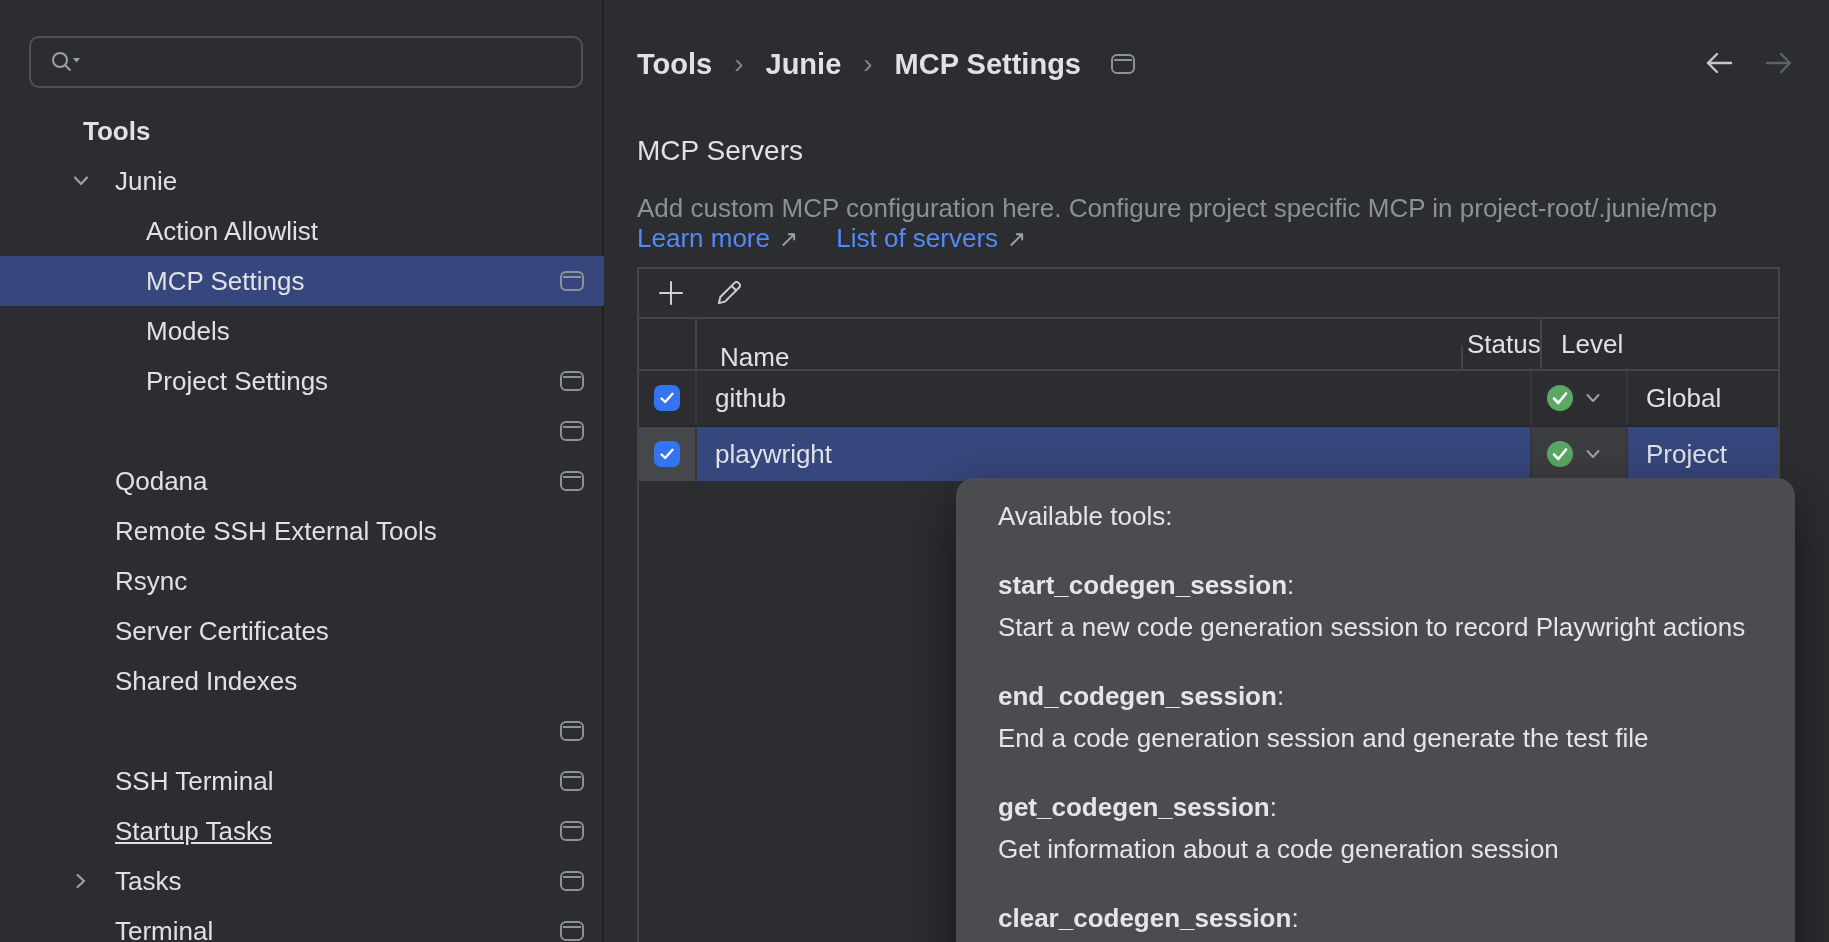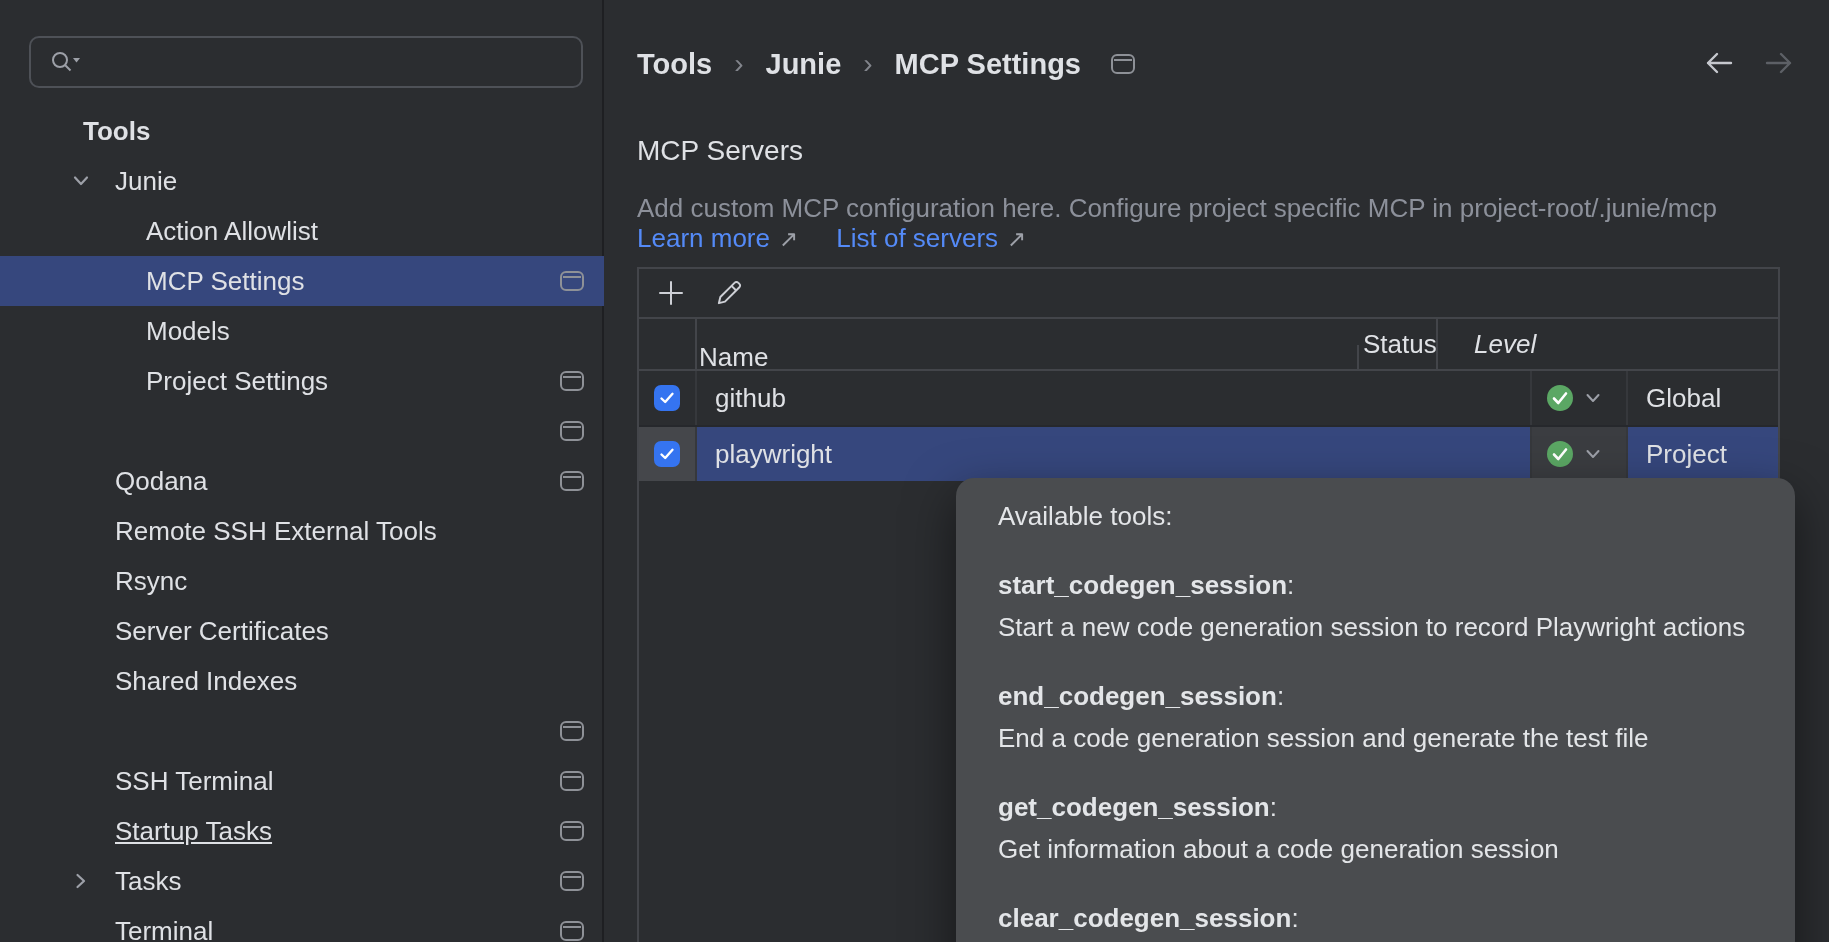--- a/index.html
+++ b/index.html
@@ -53,23 +53,23 @@
   
   .panel { position:absolute; left:637px; top:267px; width:1143px; bottom:0;
            border:2px solid #43454a; border-bottom:none; box-sizing:border-box; }
   .toolbar { height:48px; border-bottom:2px solid #43454a; display:flex;
              align-items:center; padding-left:14px; gap:22px; }
   .tool-btn { width:36px; height:36px; display:flex; align-items:center; justify-content:center;
               border-radius:6px; cursor:pointer; }
   .thead { display:flex; height:50px; border-bottom:2px solid #43454a; align-items:stretch; }
   .hcell { display:flex; align-items:center; box-sizing:border-box; color:#dfe1e5; }
   .hc-check { width:58px; border-right:2px solid #43454a; }
-  .hc-name  { width:662px; border-right:2px solid #43454a; padding-left:2px;margin-top:26px; }
+  .hc-name  { width:766px; border-right:2px solid #43454a; padding-left:23px;margin-top:26px; }
   .hc-status{ width:79px;  border-right:2px solid #43454a; padding-left:4px; }
-  .hc-level { flex:1; padding-left:36px;font-style:italic; }
+  .hc-level { flex:1; padding-left:19px; }
 
   .trow { display:flex; height:54px; align-items:stretch; }
   .trow + .trow { border-top:2px solid #26282c; }
   .cell { display:flex; align-items:center; box-sizing:border-box; }
   .c-check { width:58px; justify-content:center; border-right:2px solid #36383c; }
   .c-name  { width:835px; padding-left:18px; border-right:2px solid #36383c; }
   .c-status{ width:96px; padding-left:14px; gap:11px; border-right:2px solid #36383c; }
   .c-level { flex:1; padding-left:18px; }
   .trow.selected .c-name,  .trow.selected .c-level { background:#36477d; }
   .trow.selected .c-check { background:#45474b; }

